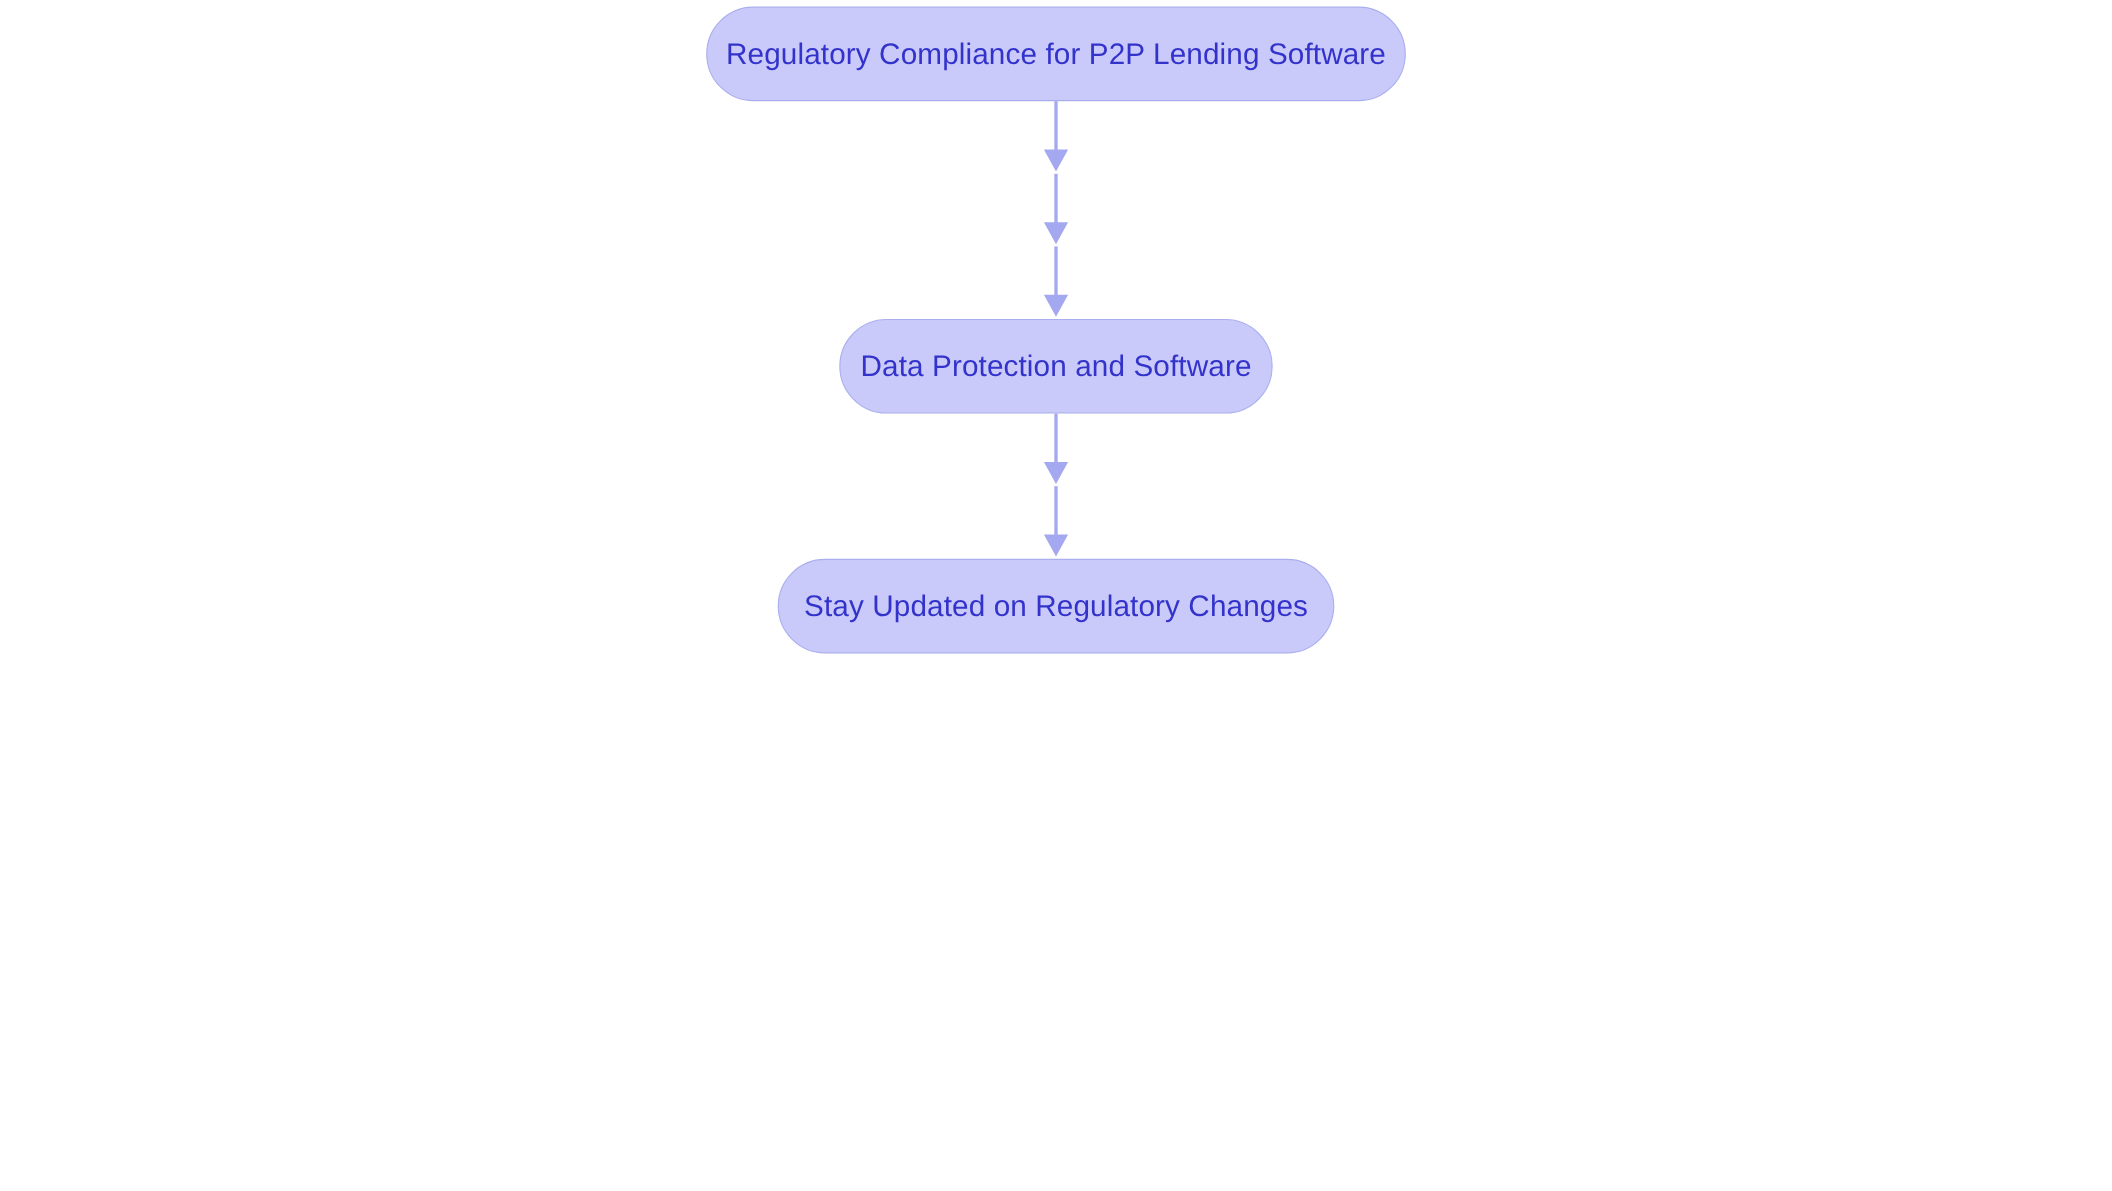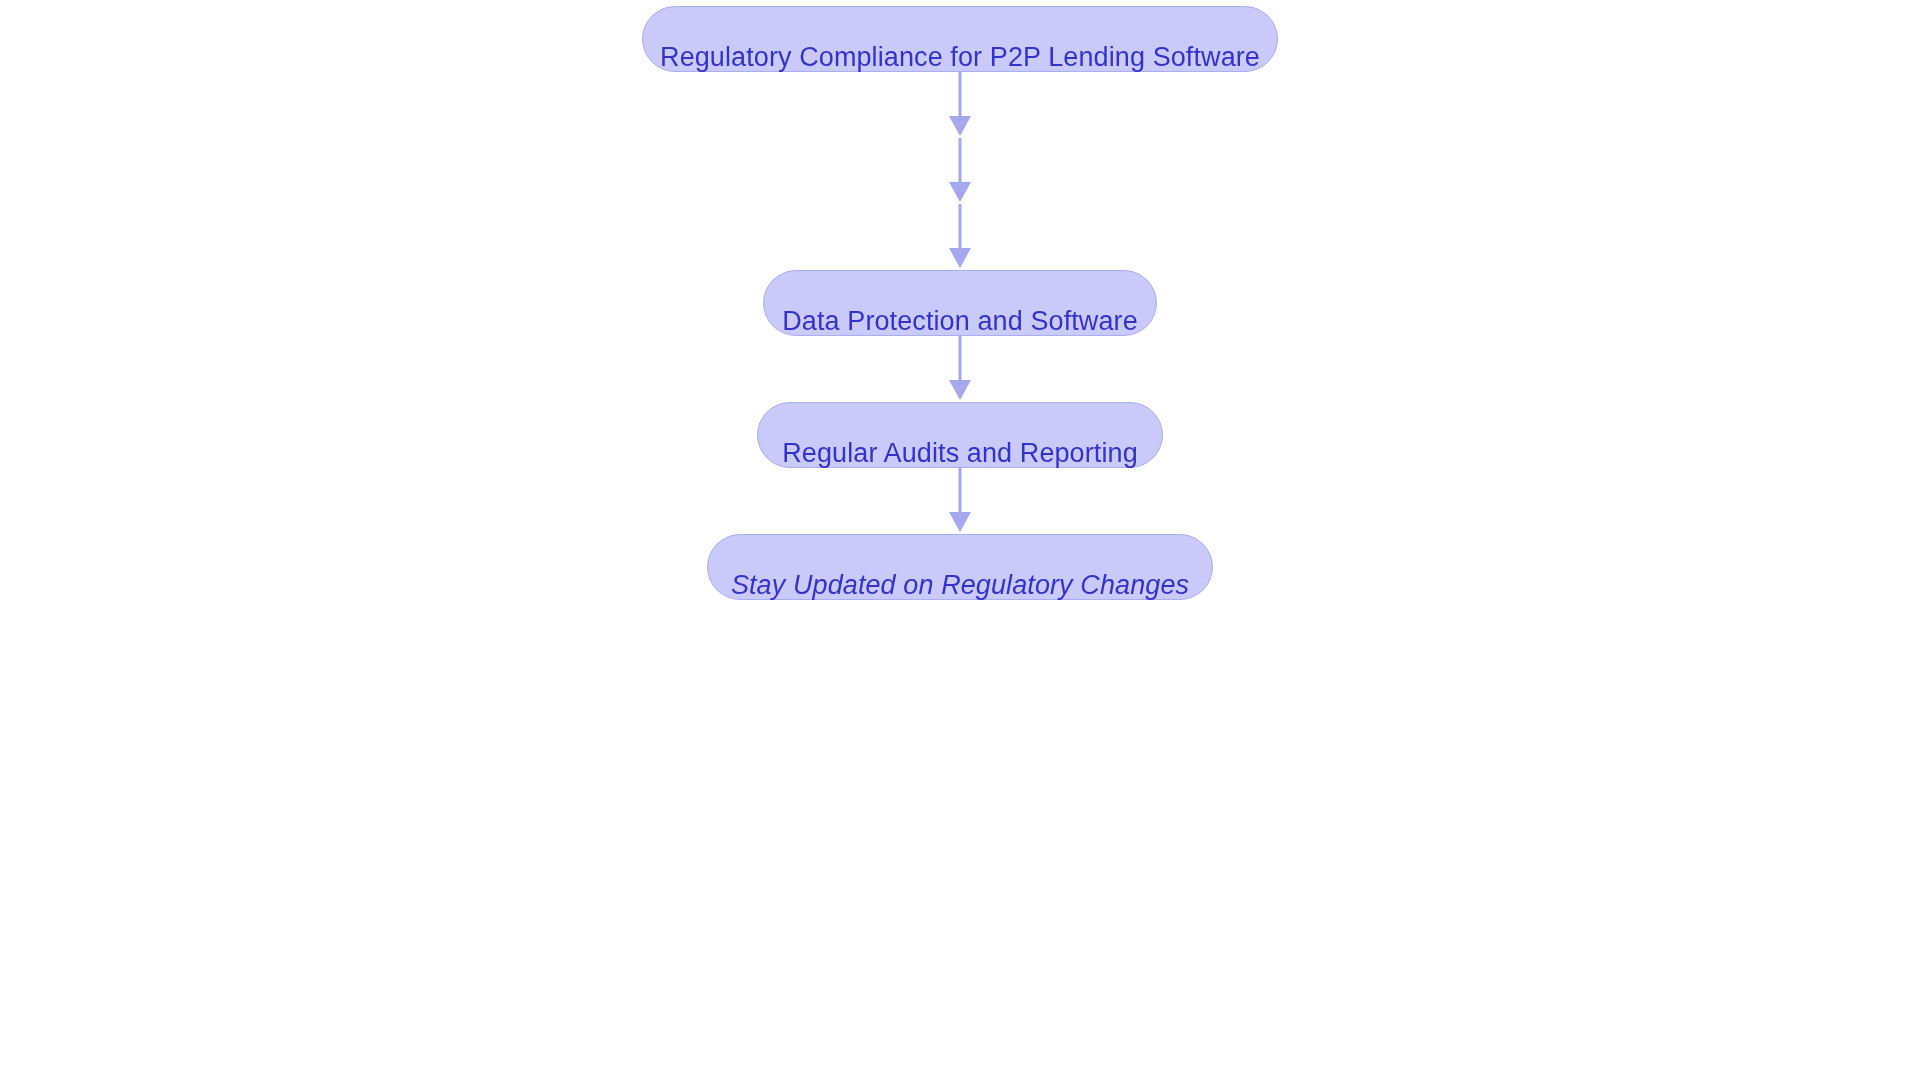--- a/index.html
+++ b/index.html
@@ -26,44 +26,44 @@
   .chain {
     position: relative;
     display: flex;
     flex-direction: column;
     align-items: center;
     margin-top: 6px;
   }
   .node {
     box-sizing: border-box;
     display: flex;
-    align-items: flex-end;
+    align-items: center;
     justify-content: center;
-    height: 66px;
+    height: 86px;
     border-radius: 46px;
     background: #c9caf9;
     border: 1.6px solid #a9aeee;
     color: #3333cc;
     white-space: nowrap;
     padding: 0 44px;
   }
   .node-label {
     font-size: 27px;
     font-weight: 400;
     letter-spacing: 0.1px;
     line-height: 1;
     color: #3333cc;
     font-family: "Liberation Sans", sans-serif;
   }
   .node-1 { width: 636px; }
   .node-2 { width: 418px; }
   .node-3 { width: 382px; }
   .node-4 { width: 394px; }
   .node-5 { width: 406px; }
-  .node-6 { width: 506px; font-style: italic; }
+  .node-6 { width: 506px; }
 
   .connector {
     width: 40px;
     height: 66px;
     display: block;
     overflow: visible;
   }
   .conn-line {
     stroke: #a3a8f0;
     stroke-width: 3;
@@ -102,23 +102,20 @@
 
     <div class="node node-4">
       <span class="node-label">Data Protection and Software</span>
     </div>
 
     <svg class="connector" viewBox="0 0 40 66">
       <line class="conn-line" x1="20" y1="0" x2="20" y2="48"></line>
       <polygon class="conn-head" points="20,64 9,44 31,44"></polygon>
     </svg>
 
-    <div class="node node-5">
-      <span class="node-label">Regular Audits and Reporting</span>
-    </div>
 
     <svg class="connector" viewBox="0 0 40 66">
       <line class="conn-line" x1="20" y1="0" x2="20" y2="48"></line>
       <polygon class="conn-head" points="20,64 9,44 31,44"></polygon>
     </svg>
 
     <div class="node node-6">
       <span class="node-label">Stay Updated on Regulatory Changes</span>
     </div>
 

